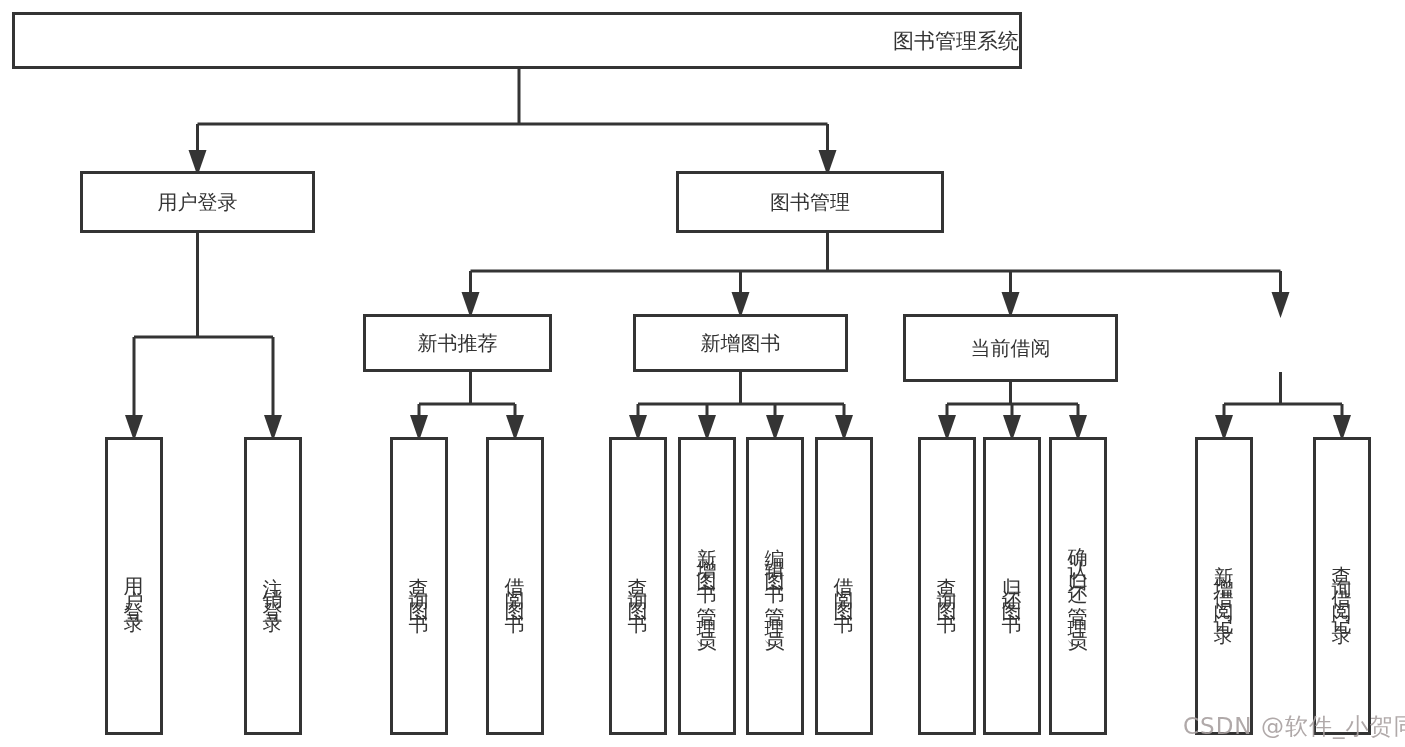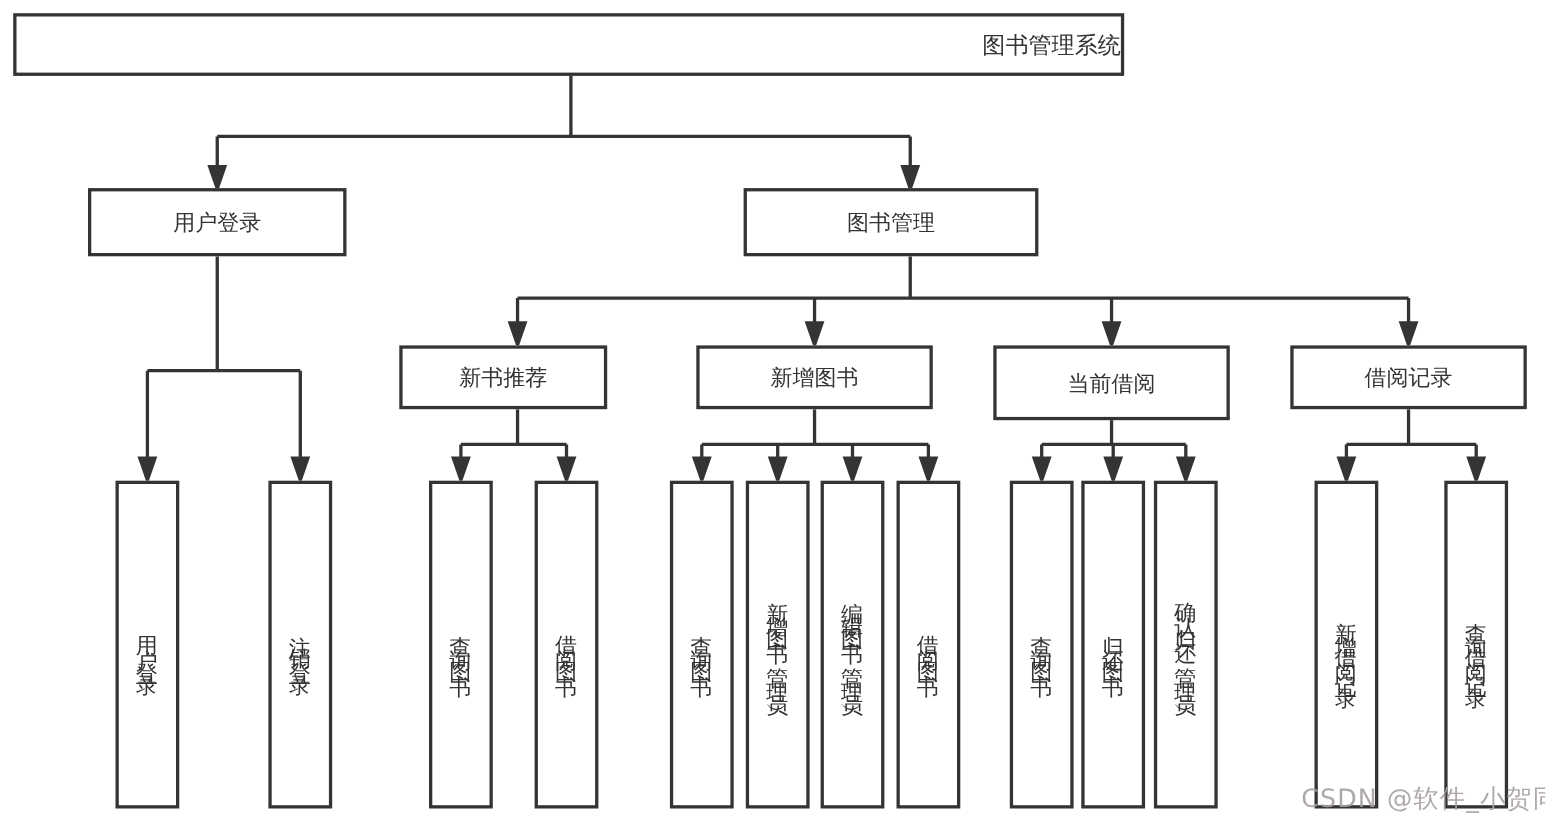--- a/index.html
+++ b/index.html
@@ -105,23 +105,20 @@
 
   <div class="node" style="left:363px;top:314px;width:189px;height:58px">
     <span>新书推荐</span>
   </div>
   <div class="node" style="left:633px;top:314px;width:215px;height:58px">
     <span>新增图书</span>
   </div>
   <div class="node" style="left:903px;top:314px;width:215px;height:68px">
     <span>当前借阅</span>
   </div>
-  <div class="node" style="left:1173px;top:314px;width:215px;height:58px">
-    <span>借阅记录</span>
-  </div>
 
   <div class="node leaf" style="left:105px">
     <span>用户登录</span>
   </div>
   <div class="node leaf" style="left:244px">
     <span>注销登录</span>
   </div>
 
   <div class="node leaf" style="left:390px">
     <span>查询图书</span>

